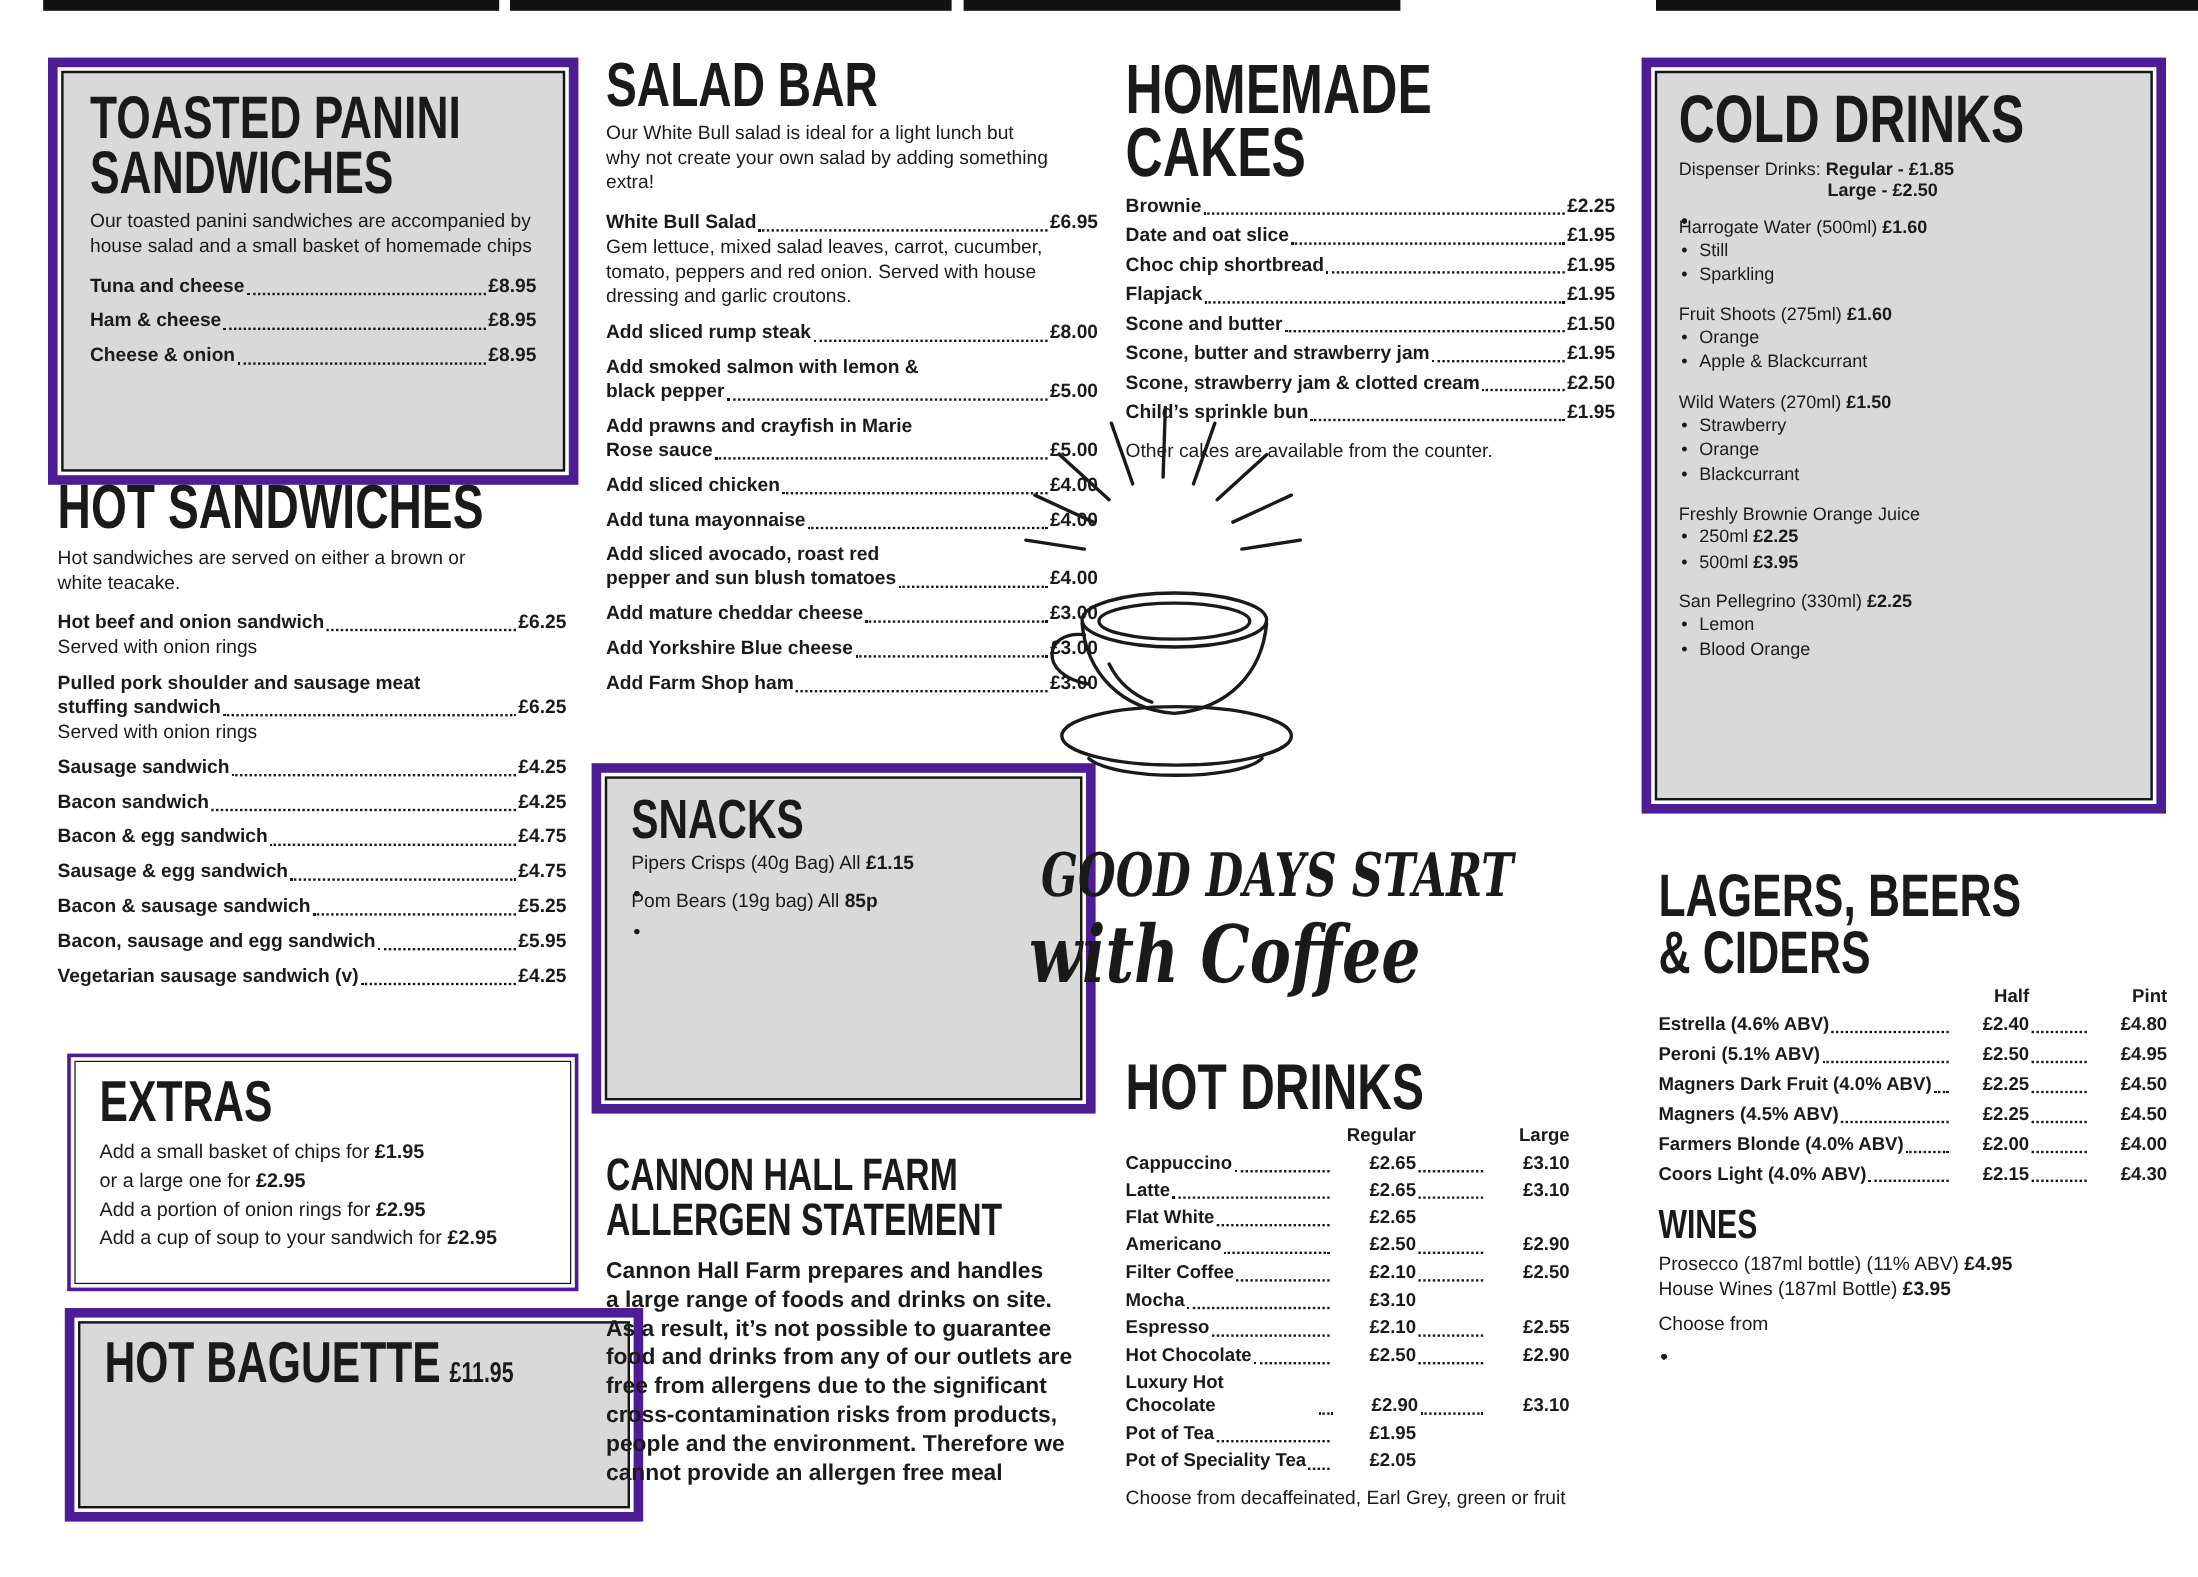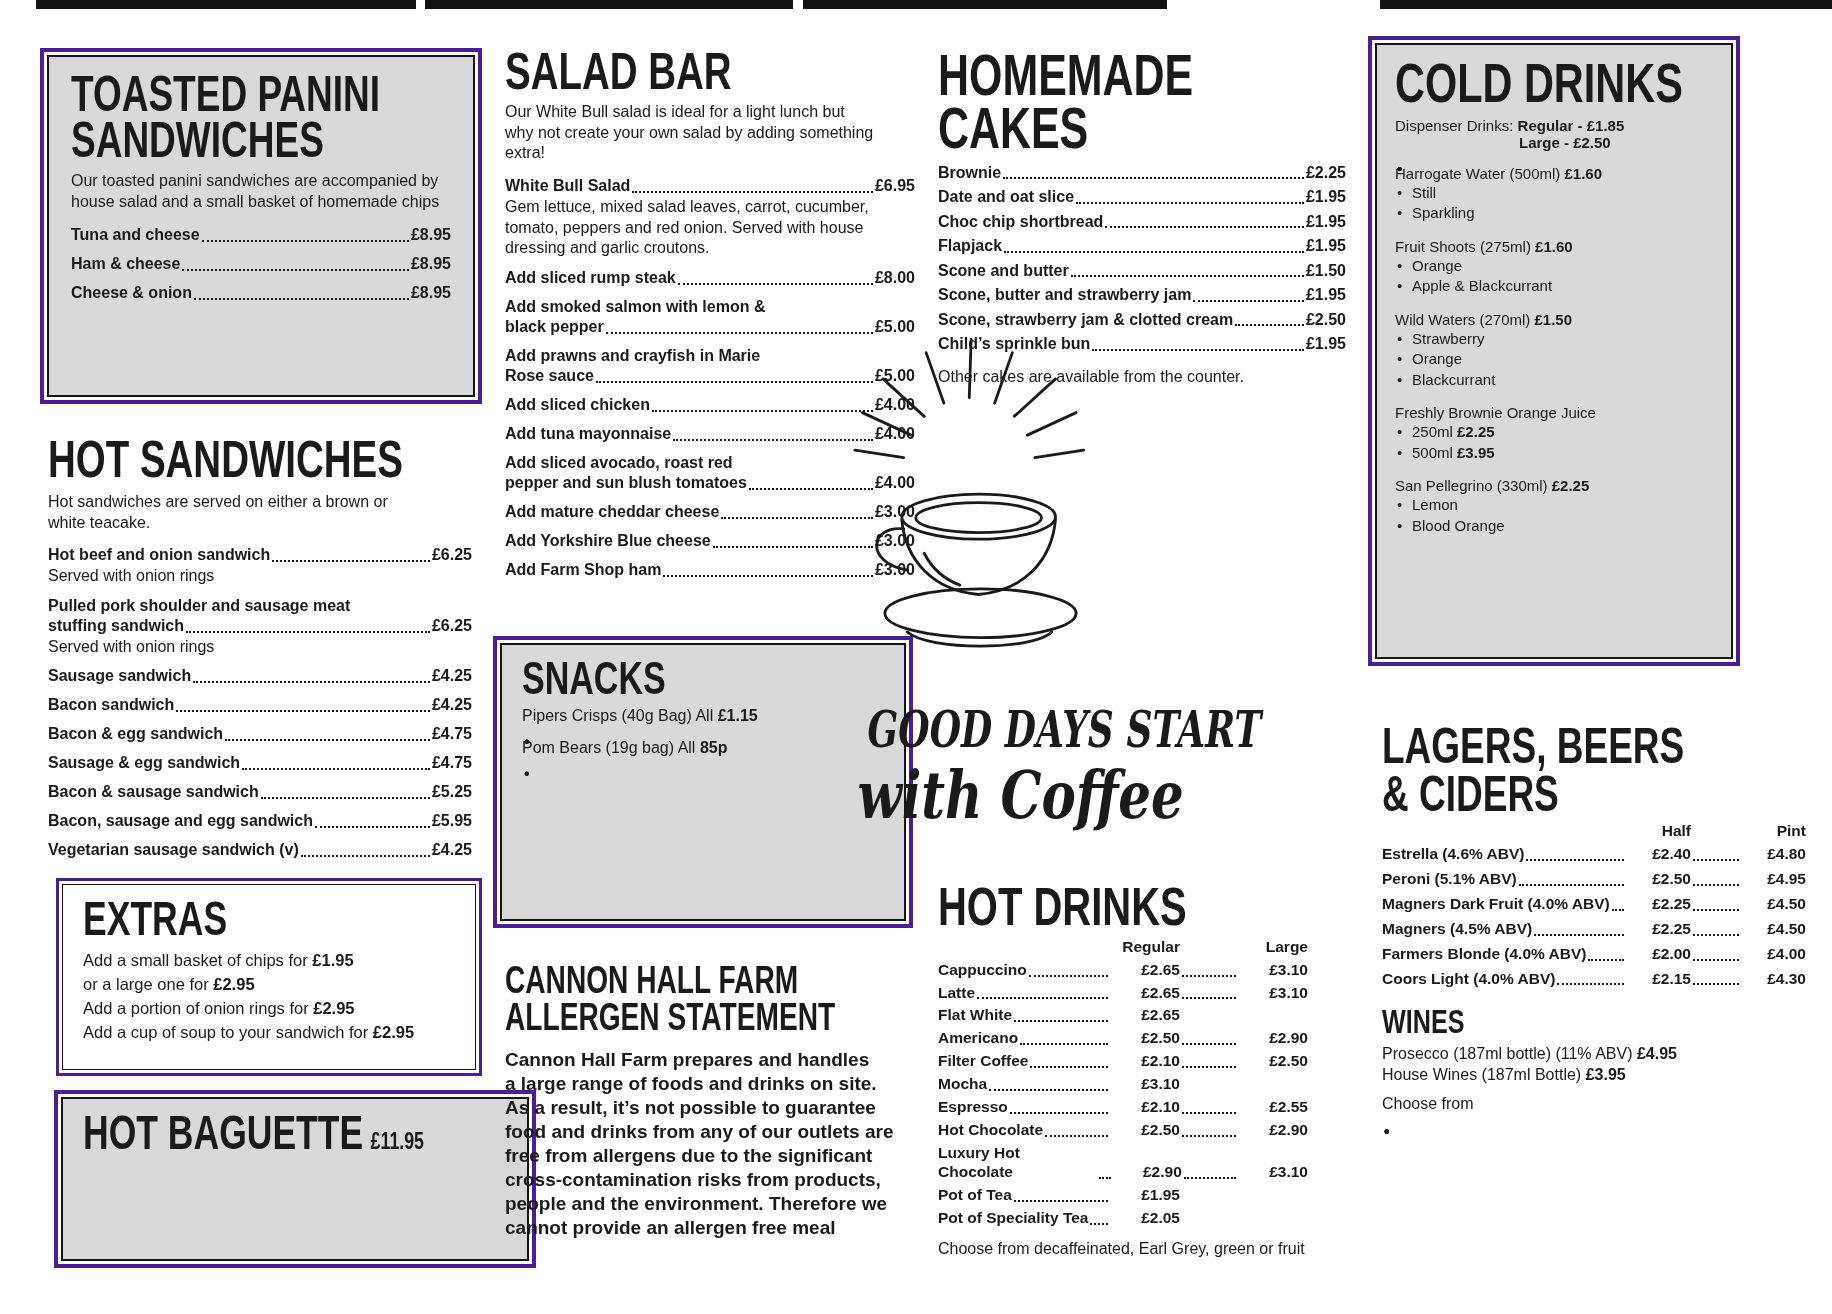--- a/index.html
+++ b/index.html
@@ -6,21 +6,21 @@
   .page{position:relative;width:1832px;height:1314px;background:#ffffff;overflow:hidden;
         color:#1a1a1a;font-family:"Liberation Sans",sans-serif;font-size:16px;}
   .topbar{position:absolute;top:0;height:9px;background:#121212;}
   .col{position:absolute;top:0;height:100%;}
   .col1{left:40px;width:442px;}
   .col2{left:505px;width:410px;}
   .col3{left:938px;width:408px;}
   .col4{left:1368px;width:440px;}
 
   
-  .box{position:absolute;border:4px solid #4c1d95;background:#fff;padding:3px;box-sizing:border-box;}
+  .box{position:absolute;border:8px solid #4c1d95;background:#fff;padding:3px;box-sizing:border-box;}
   .box-in{border:2px solid #151515;height:100%;box-sizing:border-box;padding:12px 20px;}
   .box.gray .box-in{background:#d9d9d9;}
   .box.thin{border-width:3px;}
   .box.thin .box-in{border-width:1.5px;}
 
   
   .hd{font-weight:700;line-height:.92;white-space:pre-line;margin:0 0 8px 0;
       transform:scaleX(.74);transform-origin:0 0;width:135%;letter-spacing:0;}
   .hd-panini{font-size:50px;}
   .hd-hotsand{font-size:52px;}
@@ -84,39 +84,39 @@
   .disp-l2{padding-left:124px;}
 
   
   .wine-line{line-height:1.32;}
   .choose{margin:10px 0 8px 0;}
   ul.blist.bold li{font-weight:700;}
 
   
   .panini-box{top:48px;left:0;width:442px;height:356px;}
   .panini-box .box-in{padding:14px 22px;}
-  .hotsand{position:absolute;top:436px;left:8px;width:424px;}
+  .hotsand{position:absolute;top:400px;left:8px;width:424px;}
   .extras-box{top:878px;left:16px;width:426px;height:198px;}
   .bag-box{top:1090px;left:14px;width:482px;height:178px;}
 
   .salad{position:absolute;top:48px;left:0;width:410px;}
   .snacks-box{top:636px;left:-12px;width:420px;height:292px;}
   .allergen{position:absolute;top:962px;left:0;width:410px;}
 
   .cakes{position:absolute;top:48px;left:0;width:408px;}
   .coffee-svg{position:absolute;top:322px;left:-100px;}
   .script1{position:absolute;top:700px;left:-118px;width:340px;text-align:center;
            font-family:"DejaVu Serif",serif;font-style:italic;font-weight:700;font-size:50px;
            transform:scaleX(.72);transform-origin:50% 0;white-space:nowrap;}
   .script2{position:absolute;top:756px;left:-118px;width:340px;text-align:center;
            font-family:"DejaVu Serif",serif;font-style:italic;font-weight:700;font-size:66px;
            transform:scaleX(.78);transform-origin:50% 0;white-space:nowrap;}
   .hotdrinks{position:absolute;top:882px;left:0;width:370px;}
 
-  .cold-box{top:36px;left:0;width:372px;height:630px;}
+  .cold-box{top:48px;left:0;width:437px;height:630px;}
   .beers{position:absolute;top:722px;left:14px;width:424px;}
   .wines{position:absolute;top:1006px;left:14px;width:424px;}
 </style>
 </head>
 <body>
 
 <div class="page">
 
   <div class="topbar" style="left:36px;width:380px;"></div>
   <div class="topbar" style="left:425px;width:368px;"></div>

